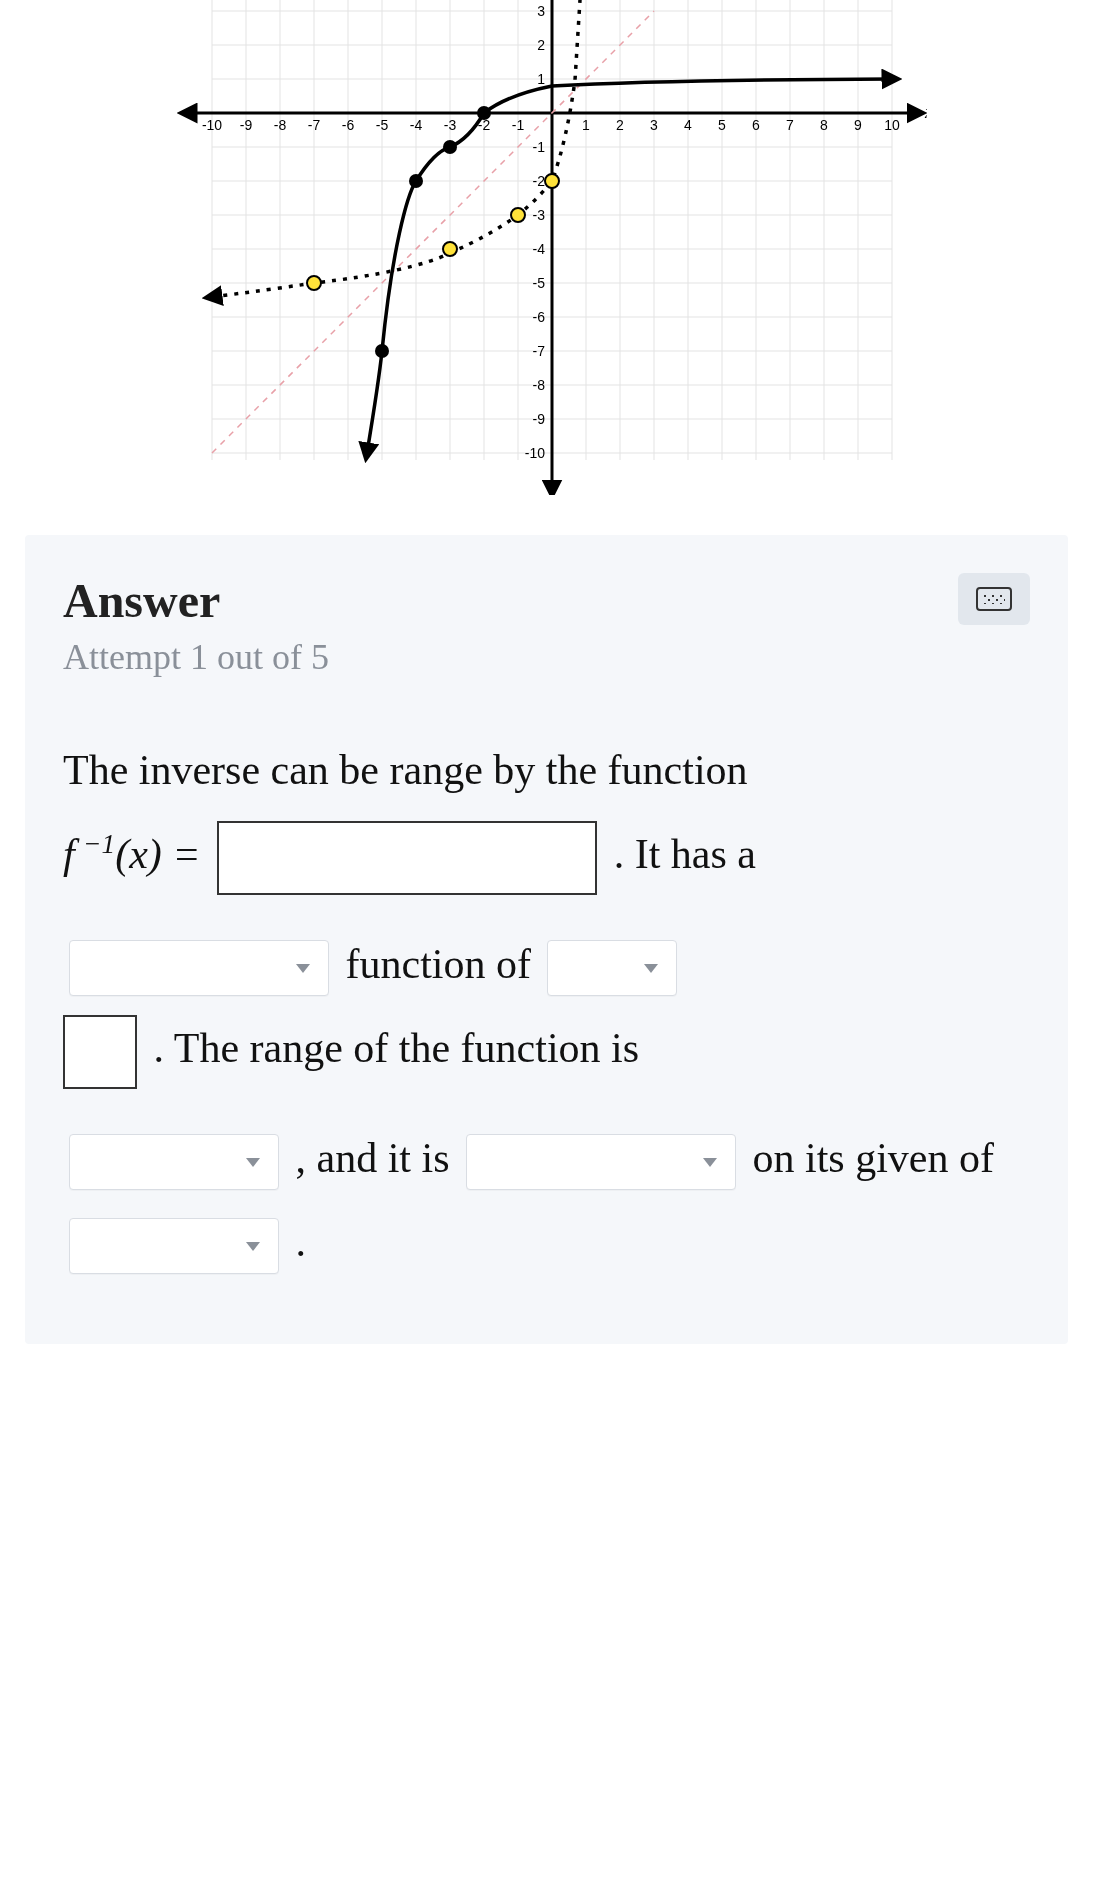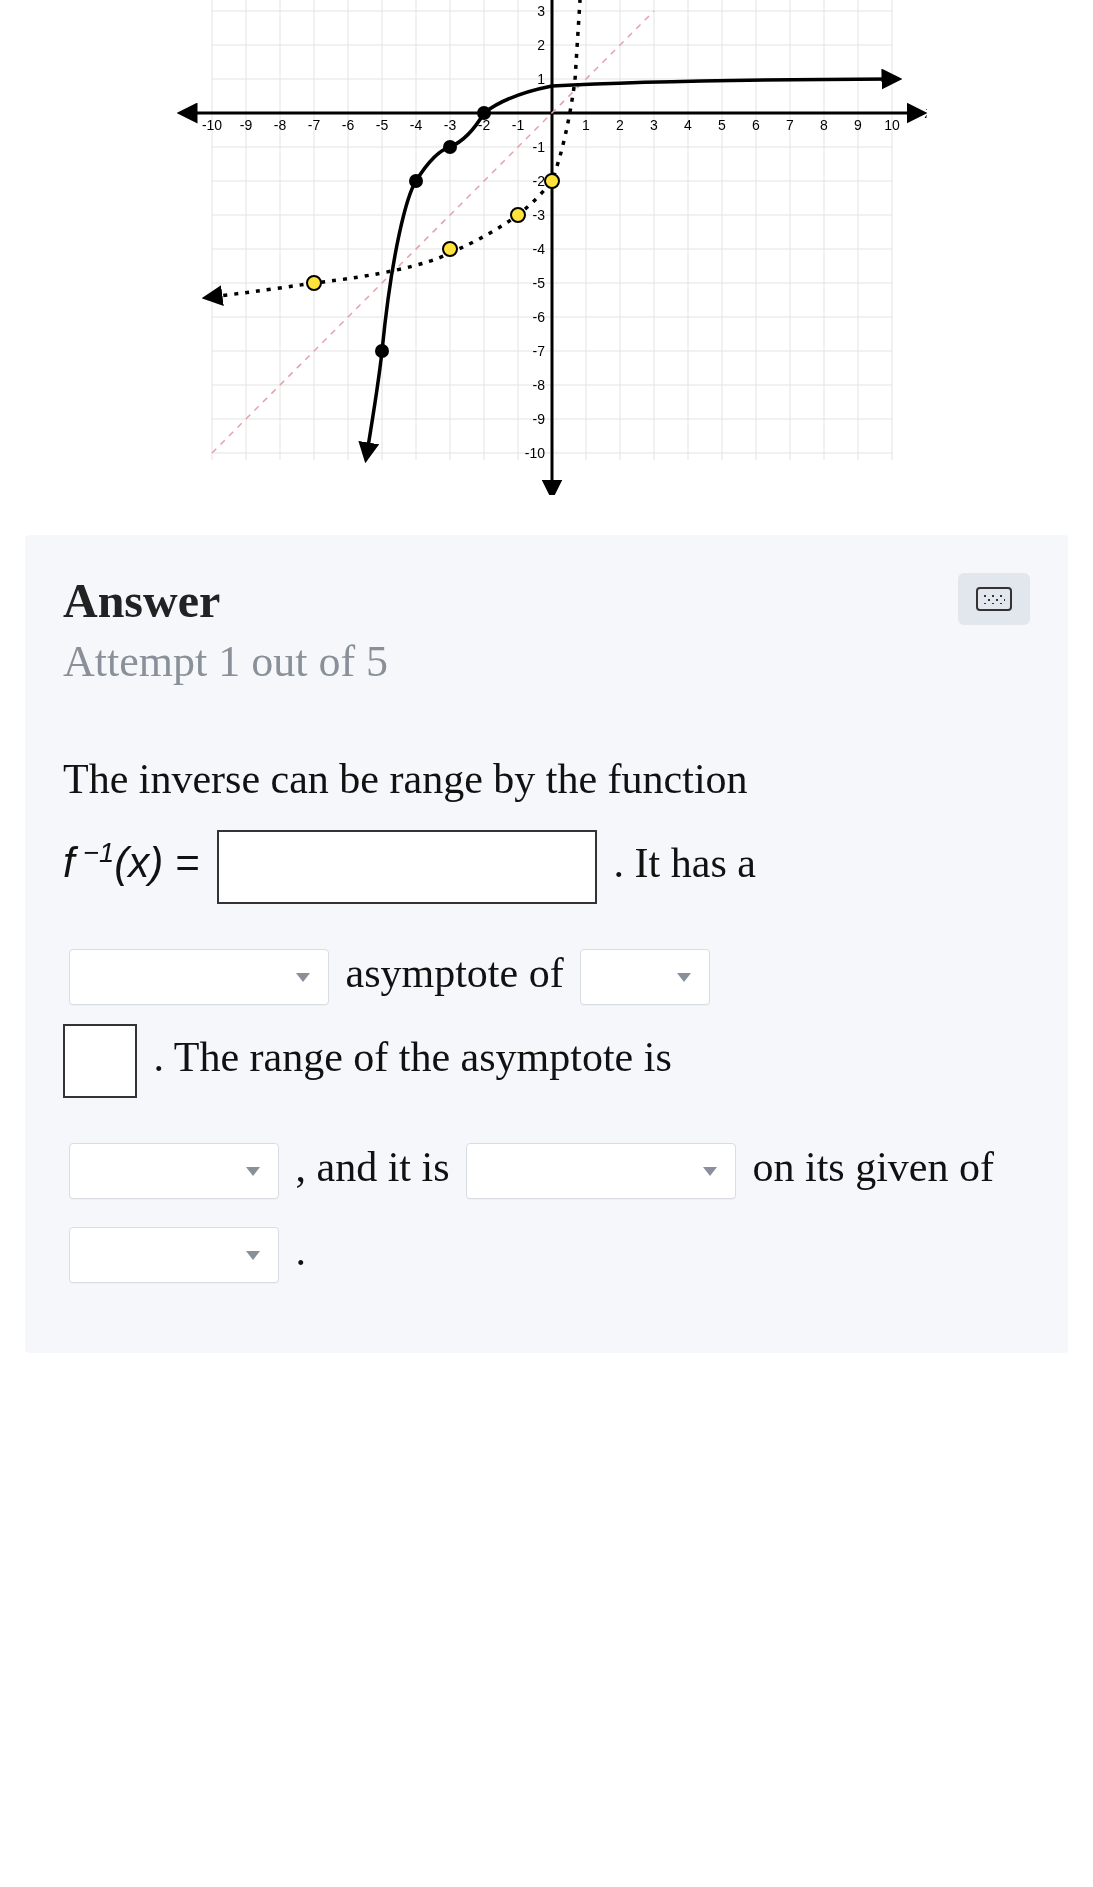--- a/index.html
+++ b/index.html
@@ -58,31 +58,31 @@
     content: '';
     position: absolute;
     width: 22px;
     height: 10px;
     background: 
       radial-gradient(circle, #333 1.5px, transparent 1.5px) -2px -2px/8px 8px,
       radial-gradient(circle, #333 1.5px, transparent 1.5px) 2px 2px/8px 8px;
   }
   .attempt-text {
     color: #8a9099;
-    font-size: 44px;
+    font-size: 36px;
     margin: 0 0 50px 0;
   }
   .answer-body {
     font-size: 42px;
     line-height: 2.0;
     color: #111;
   }
   .math-fn {
     font-style: italic;
-    font-family: Liberation Sans, sans-serif;
+    font-family: Liberation Serif, serif;
   }
   .math-fn sup {
     font-size: 0.65em;
     vertical-align: super;
   }
   .text-input {
     border: 2px solid #333;
     background: #fff;
     height: 74px;
     width: 380px;
@@ -259,27 +259,27 @@
     <span>The inverse can be range by the function </span><br>
     <span class="math-fn"><i>f</i> <sup>−1</sup>(<i>x</i>) = </span>
     <input type="text" class="text-input" style="">
     <span>. It has a</span>
 
     <div class="row-spacer"></div>
 
     <span class="dropdown wide">
         <span class="chev"></span>
       </span>
-    <span> asymptote of </span>
+    <span> function of </span>
     <span class="dropdown">
         <span class="chev"></span>
       </span>
     <br>
     <input type="text" class="small-input" style="">
-    <span>. The range of the asymptote is</span>
+    <span>. The range of the function is</span>
 
     <div class="row-spacer"></div>
 
     <span class="dropdown med">
         <span class="chev"></span>
       </span>
     <span>, and it is </span>
     <span class="dropdown wider">
         <span class="chev"></span>
       </span>

